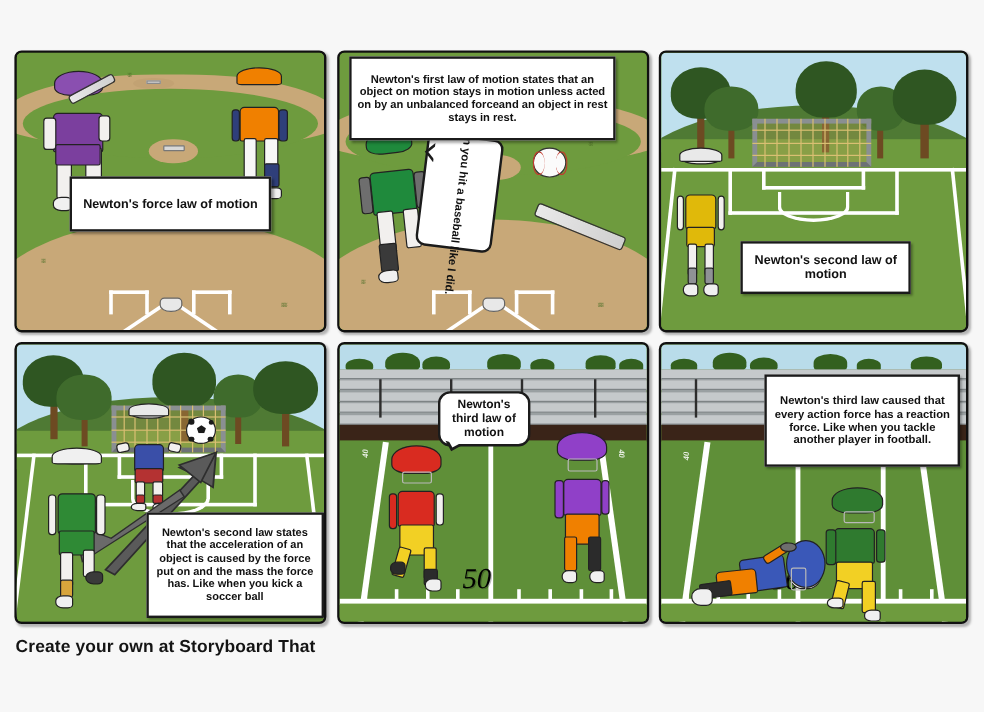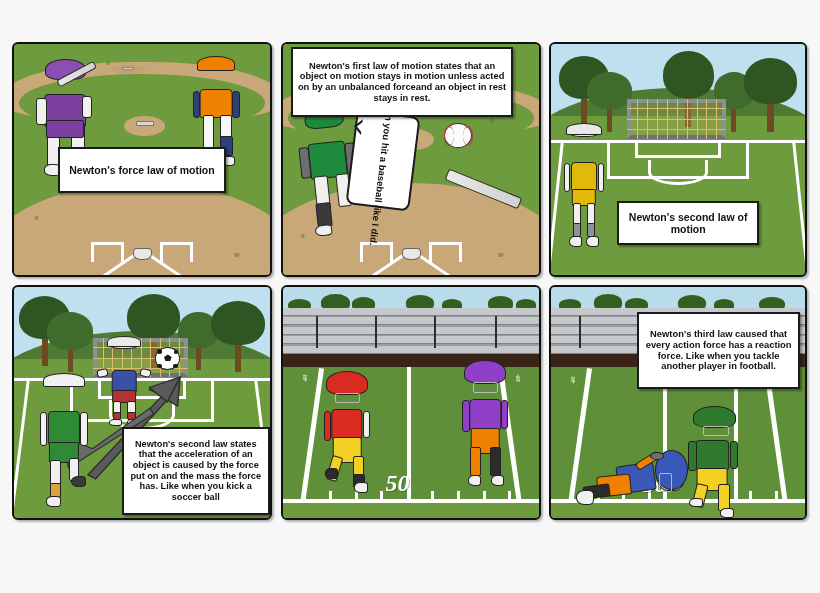--- a/index.html
+++ b/index.html
@@ -166,23 +166,23 @@
     position: absolute; bottom: 0; width: 5px; height: 100%;
     background: #fff; transform-origin: 50% 100%;
   }
   .fb-hash {
     position: absolute; width: 3px; height: 9px; background: #fff;
   }
   .fb-sideline {
     position: absolute; left: 0; width: 100%; height: 5px; background: #fff;
   }
   .fb-num {
-    position: absolute; color: #ffffff;
+    position: absolute; color: #000000;
     font-family: "Liberation Serif", serif;
-    font-weight: bold; font-style: italic;
+    font-weight: normal; font-style: italic;
     text-shadow: 1px 1px 0 rgba(0,0,0,.25);
   }
   .fb-yardlabel {
     position: absolute; color: #fff; font-size: 7px; font-weight: bold;
     font-family: "Liberation Serif", serif; font-style: italic; opacity: .9;
   }
 
   
   .char { position: absolute; }
   .head {
@@ -685,20 +685,25 @@
         <div class="torso" style="top:30%;width:68%;height:26%;background:#9040c8;"></div>
         <div class="arm" style="left:0;top:31%;width:16%;height:26%;background:#9040c8;"></div>
         <div class="arm" style="right:0;top:31%;width:16%;height:24%;background:#9040c8;"></div>
         <div class="torso" style="top:54%;width:62%;height:22%;background:#f08000;border-radius:2px;"></div>
         <div class="leg" style="left:16%;top:70%;width:24%;height:24%;background:#f08000;"></div>
         <div class="leg" style="right:16%;top:70%;width:24%;height:24%;background:#2b2b2b;"></div>
         <div class="shoe" style="left:12%;bottom:-2%;width:28%;height:9%;"></div>
         <div class="shoe" style="right:10%;bottom:-2%;width:28%;height:9%;"></div>
       </div>
 
+      <div class="bubble" style="left:32%;top:17%;width:30%;height:20%;font-size:10px;">
+        <span>Newton's third law of motion</span>
+        <span style="position:absolute;left:2px;bottom:-13px;width:0;height:0;border:7px solid transparent;border-top-color:#1b1b1b;transform:rotate(16deg);"></span>
+        <span style="position:absolute;left:4px;bottom:-9px;width:0;height:0;border:6px solid transparent;border-top-color:#fff;transform:rotate(16deg);"></span>
+      </div>
     </div>
   </div>
 
   <div class="panel p6">
     <div class="scene">
       <div class="fb-sky"></div>
       <div class="fb-bushes">
         <div class="fb-bush" style="left:3%;width:9%;height:60%;"></div>
         <div class="fb-bush" style="left:17%;width:11%;height:86%;"></div>
         <div class="fb-bush" style="left:29%;width:9%;height:68%;"></div>
@@ -770,13 +775,14 @@
         <div class="leg" style="left:12%;top:70%;width:24%;height:22%;background:#f2d024;transform:rotate(14deg);"></div>
         <div class="leg" style="right:14%;top:70%;width:24%;height:26%;background:#f2d024;"></div>
         <div class="shoe" style="left:2%;bottom:8%;width:28%;height:9%;"></div>
         <div class="shoe" style="right:6%;bottom:-2%;width:28%;height:9%;"></div>
       </div>
 
       <div class="caption" style="left:34%;top:11%;width:64%;height:33%;font-size:9.4px;">Newton's third law caused that every action force has a reaction force. Like when you tackle another player in football.</div>
     </div>
   </div>
 
+  <div class="footer">Create your own at Storyboard That</div>
 </div>
 
 </body></html>

